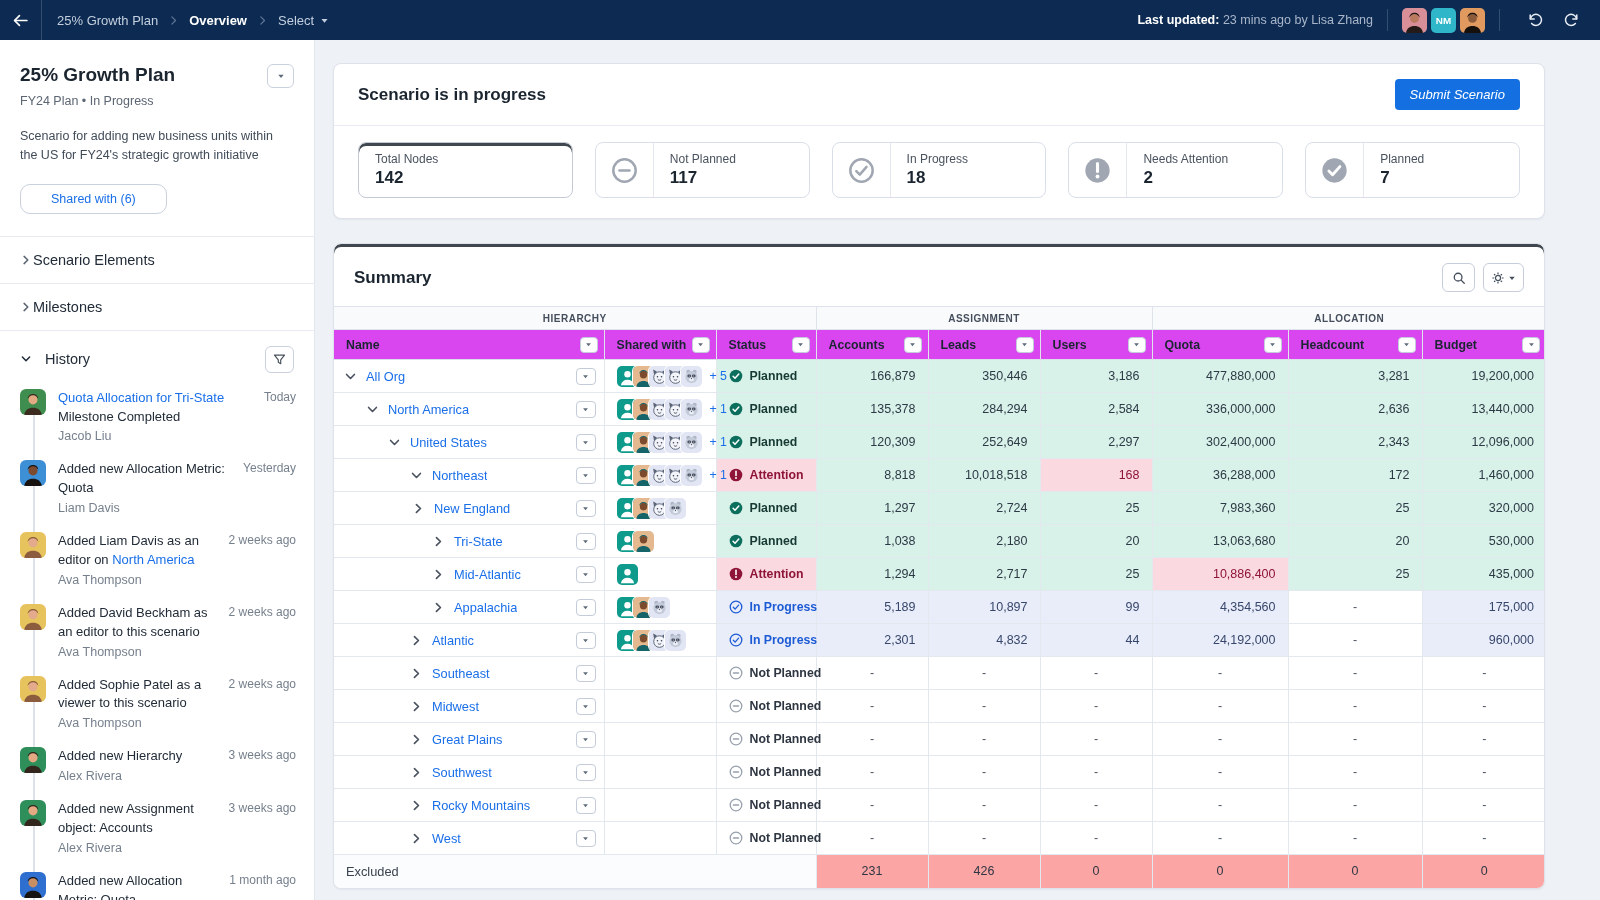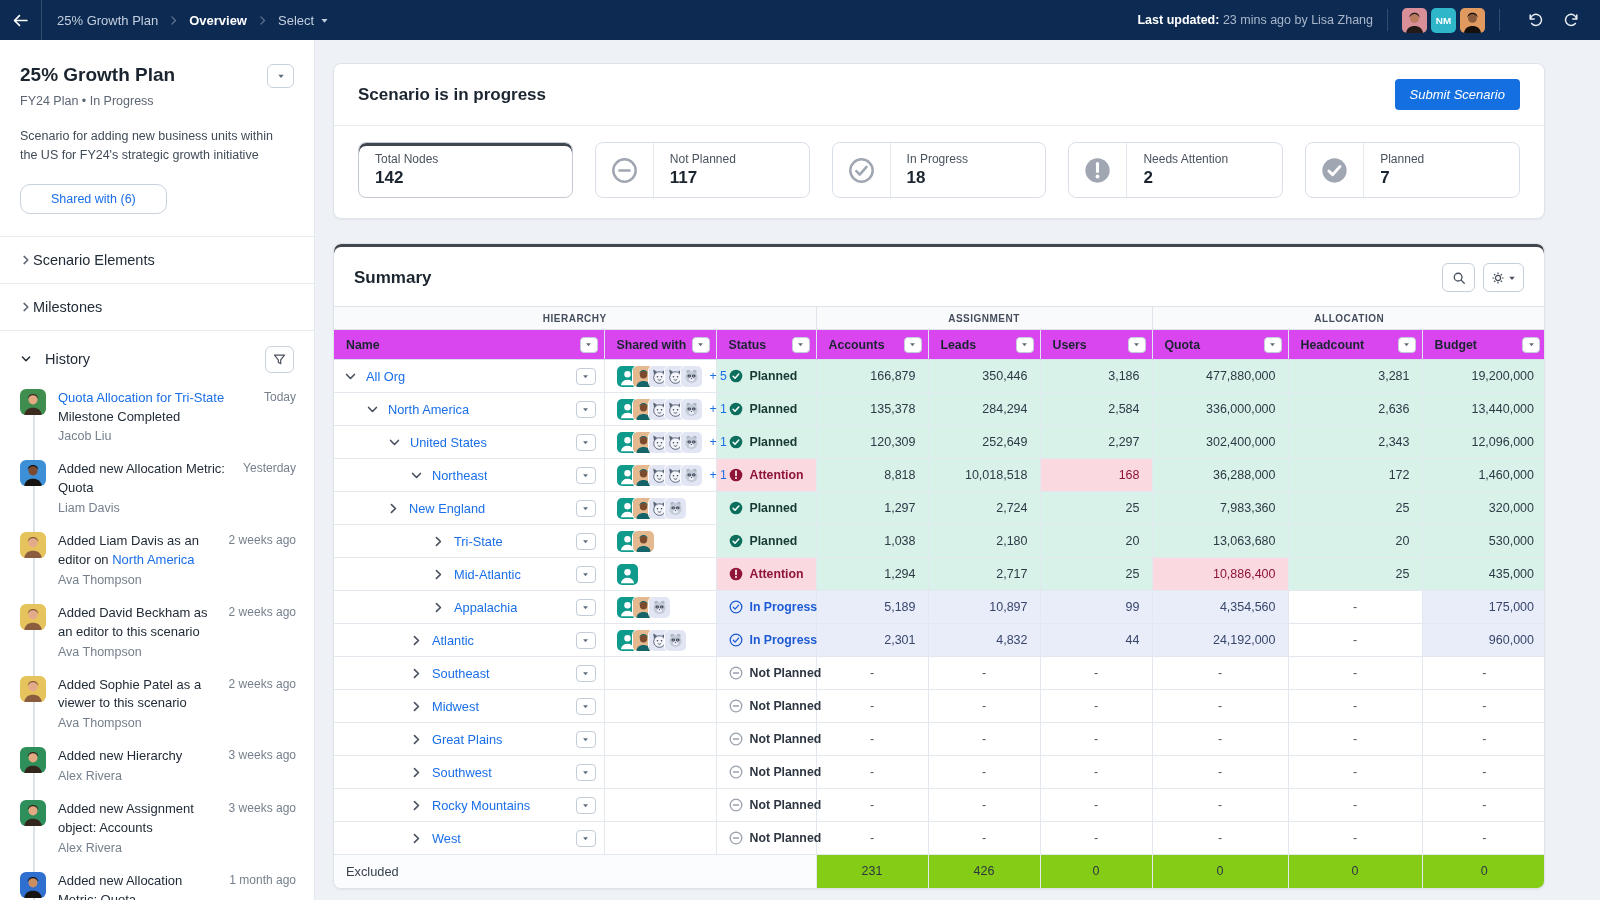--- a/index.html
+++ b/index.html
@@ -129,21 +129,21 @@
 
   td.num{text-align:right;padding-right:12px;color:#2c3a46;}
   td.bg-g{background:var(--planned-bg)}
   td.bg-b{background:var(--inprogress-bg);color:#37476b}
   td.bg-p{background:var(--attention-bg);color:var(--attention-red);font-weight:400}
   td.bg-w{background:#fff}
   td.dash{text-align:center;padding-right:0;color:#4a5460}
 
   tr.excluded td{border-top:1px solid #d9dfe8;border-bottom:none;}
   td.exc-label{background:#fbfcfd;padding-left:12px;color:#39424e;font-size:12.8px;}
-  td.exc-val{background:#84cc16;text-align:center;color:#2e3642;}
+  td.exc-val{background:#fca5a5;text-align:center;color:#2e3642;}
 </style>
 </head>
 <body>
 
 <div class="topbar">
   <div class="tb-back">
       <span id="ic-back">
         <svg viewBox="0 0 16 16" fill="none" stroke="currentColor" stroke-width="1.6" stroke-linecap="round" stroke-linejoin="round">
           <path d="M14 8H2.8"></path>
           <path d="M7 3.4 2.4 8 7 12.6"></path>
@@ -943,21 +943,21 @@
               </td>
               <td class="num bg-g">8,818</td>
               <td class="num bg-g">10,018,518</td>
               <td class="num bg-p">168</td>
               <td class="num bg-g">36,288,000</td>
               <td class="num bg-g">172</td>
               <td class="num bg-g">1,460,000</td>
             </tr>
             <tr>
               <td>
-                <span class="name-wrap" style="padding-left:53px">
+                <span class="name-wrap" style="padding-left:78px">
                   <span class="tree-chev">
                     <svg viewBox="0 0 12 12" fill="none" stroke="currentColor" stroke-width="1.5" stroke-linecap="round" stroke-linejoin="round">
                       <path d="M4.1 2.4 7.8 6l-3.7 3.6"></path>
                     </svg>
                   </span>
                   <span class="name-link">New England</span>
                   <span class="spacer"></span>
                   <span class="mini-dd row-dd">
                     <svg viewBox="0 0 10 10" fill="currentColor">
                       <path d="M1.6 3.3h6.8L5 7.6z"></path>

